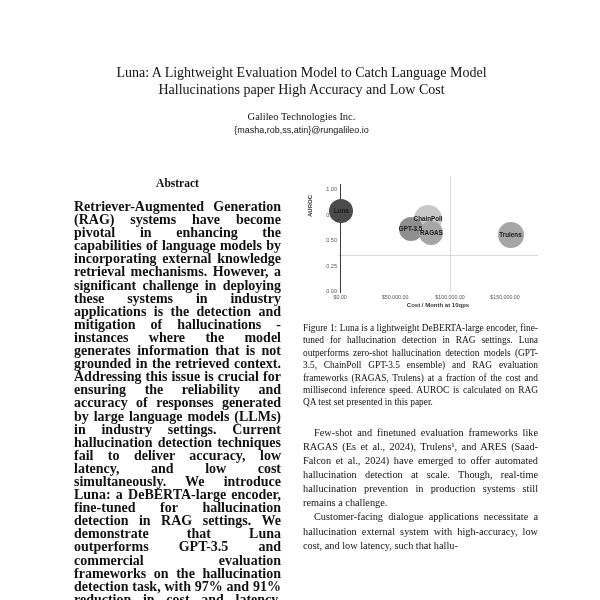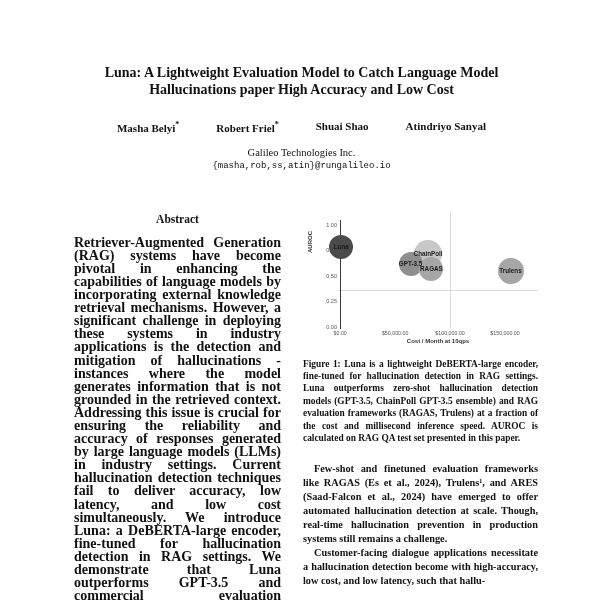--- a/index.html
+++ b/index.html
@@ -2,36 +2,36 @@
 <html><head>
 <meta charset="utf-8">
 <style>
   html,body{margin:0;padding:0;background:#e8e8e8;}
   .page{
     position:relative;width:600px;height:600px;overflow:hidden;
     background:#ffffff;margin:0 auto;
     font-family:"Liberation Serif",serif;color:#111;
   }
   .content{position:absolute;left:65px;top:0;width:473px;}
-  .paper-title{margin-top:64px;text-align:center;font-weight:bold;font-size:14px;line-height:17px;}
+  .paper-title{margin-top:64px;text-align:center;font-weight:normal;font-size:14px;line-height:17px;}
   .author-row{margin-top:22px;display:flex;justify-content:center;gap:37px;font-weight:bold;font-size:11px;}
   .author sup{font-size:8px;}
   .affiliation{margin-top:13px;text-align:center;font-size:10.5px;}
-  .email{margin-top:3px;text-align:center;font-size:9px;font-family:Liberation Mono, monospace;letter-spacing:0;}
+  .email{margin-top:3px;text-align:center;font-size:9px;font-family:Liberation Sans, sans-serif;letter-spacing:0;}
   .columns{display:flex;gap:13px;margin-top:36px;}
   .col-left{width:230px;}
   .col-right{width:235px;}
   .abstract-heading{margin-top:6px;text-align:center;font-weight:bold;font-size:11.5px;}
   .abstract-body{margin-top:11px;padding:0 9px;font-size:14px;line-height:13.1px;text-align:justify;font-weight:bold;}
   .section-heading{margin-top:11px;font-weight:bold;font-size:13px;}
   .section-heading .sec-num{display:inline-block;width:17px;}
   .intro-body{margin-top:8px;font-size:10.3px;line-height:13.5px;text-align:justify;}
-  .figure-caption{margin-top:9px;font-size:9.4px;line-height:12.4px;text-align:justify;font-weight:bold;}
+  .figure-caption{margin-top:9px;font-size:9.4px;line-height:12.4px;text-align:justify;}
   .body-paragraphs{margin-top:17px;}
-  .body-paragraphs p{margin:0;font-size:10.3px;line-height:14.1px;text-align:justify;text-indent:11px;font-weight:bold;}
+  .body-paragraphs p{margin:0;font-size:10.3px;line-height:14.1px;text-align:justify;text-indent:11px;}
   
   .figure-chart{position:relative;width:235px;height:142px;font-family:"Liberation Sans",sans-serif;}
   .figure-chart *{position:absolute;}
   .ylab{left:4px;top:46px;font-size:6px;font-weight:bold;color:#333;
         transform:rotate(-90deg);transform-origin:left top;white-space:nowrap;}
   .ytick{width:17px;text-align:right;font-size:5.5px;color:#555;}
   .xtick{width:44px;text-align:center;font-size:5.3px;color:#555;top:123px;}
   .xlab{left:35px;width:200px;top:131px;text-align:center;font-size:6px;font-weight:bold;color:#333;}
   .gridline{background:#d9d9d9;}
   .axisline{background:#3a3a3a;}
@@ -42,26 +42,20 @@
 <body>
 
 <div class="page">
   <div class="content">
 
     <div class="paper-title">
       <div>Luna: A Lightweight Evaluation Model to Catch Language Model</div>
       <div>Hallucinations paper High Accuracy and Low Cost</div>
     </div>
 
-    <div class="author-row">
-        <span class="author"><span>Masha Belyi</span><sup>*</sup></span>
-        <span class="author"><span>Robert Friel</span><sup>*</sup></span>
-        <span class="author"><span>Shuai Shao</span></span>
-        <span class="author"><span>Atindriyo Sanyal</span></span>
-      </div>
 
     <div class="affiliation">Galileo Technologies Inc.</div>
     <div class="email">{masha,rob,ss,atin}@rungalileo.io</div>
 
     <div class="columns">
 
       <div class="col-left">
         <div class="abstract-heading">Abstract</div>
         <div class="abstract-body">Retriever-Augmented Generation (RAG) systems have become pivotal in enhancing the capabilities of language models by incorporating external knowledge retrieval mechanisms. However, a significant challenge in deploying these systems in industry applications is the detection and mitigation of hallucinations - instances where the model generates information that is not grounded in the retrieved context. Addressing this issue is crucial for ensuring the reliability and accuracy of responses generated by large language models (LLMs) in industry settings. Current hallucination detection techniques fail to deliver accuracy, low latency, and low cost simultaneously. We introduce Luna: a DeBERTA-large encoder, fine-tuned for hallucination detection in RAG settings. We demonstrate that Luna outperforms GPT-3.5 and commercial evaluation frameworks on the hallucination detection task, with 97% and 91% reduction in cost and latency, respectively. Luna's generalization capacity across multiple industry verticals and out-of-domain data makes it a strong candidate for guardrailing industry LLM applications.</div>
         <div class="section-heading">
@@ -92,19 +86,19 @@
             <div class="bubble" style="left: 194.527px; top: 50.9px; width: 26px; height: 26px; background: rgb(166, 166, 166);"></div>
             <div class="bubble-label" style="left: 8.2967px; top: 36.44px;">Luna</div>
             <div class="bubble-label" style="left: 95.1099px; top: 43.58px;">ChainPoll</div>
             <div class="bubble-label" style="left: 77.5275px; top: 53.78px;">GPT-3.5</div>
             <div class="bubble-label" style="left: 98.4066px; top: 57.86px;">RAGAS</div>
             <div class="bubble-label" style="left: 177.527px; top: 59.9px;">Trulens</div>
           </div>
         <div class="figure-caption">Figure 1: Luna is a lightweight DeBERTA-large encoder, fine-tuned for hallucination detection in RAG settings. Luna outperforms zero-shot hallucination detection models (GPT-3.5, ChainPoll GPT-3.5 ensemble) and RAG evaluation frameworks (RAGAS, Trulens) at a fraction of the cost and millisecond inference speed. AUROC is calculated on RAG QA test set presented in this paper.</div>
         <div class="body-paragraphs">
             <p>Few-shot and finetuned evaluation frameworks like RAGAS (Es et al., 2024), Trulens¹, and ARES (Saad-Falcon et al., 2024) have emerged to offer automated hallucination detection at scale. Though, real-time hallucination prevention in production systems still remains a challenge.</p>
-            <p>Customer-facing dialogue applications necessitate a hallucination detection become with high-accuracy, low cost, and low latency, such that hallu-</p>
+            <p>Customer-facing dialogue applications necessitate a hallucination external system with high-accuracy, low cost, and low latency, such that hallu-</p>
           </div>
       </div>
 
     </div>
   </div>
 </div>
 
 </body></html>

